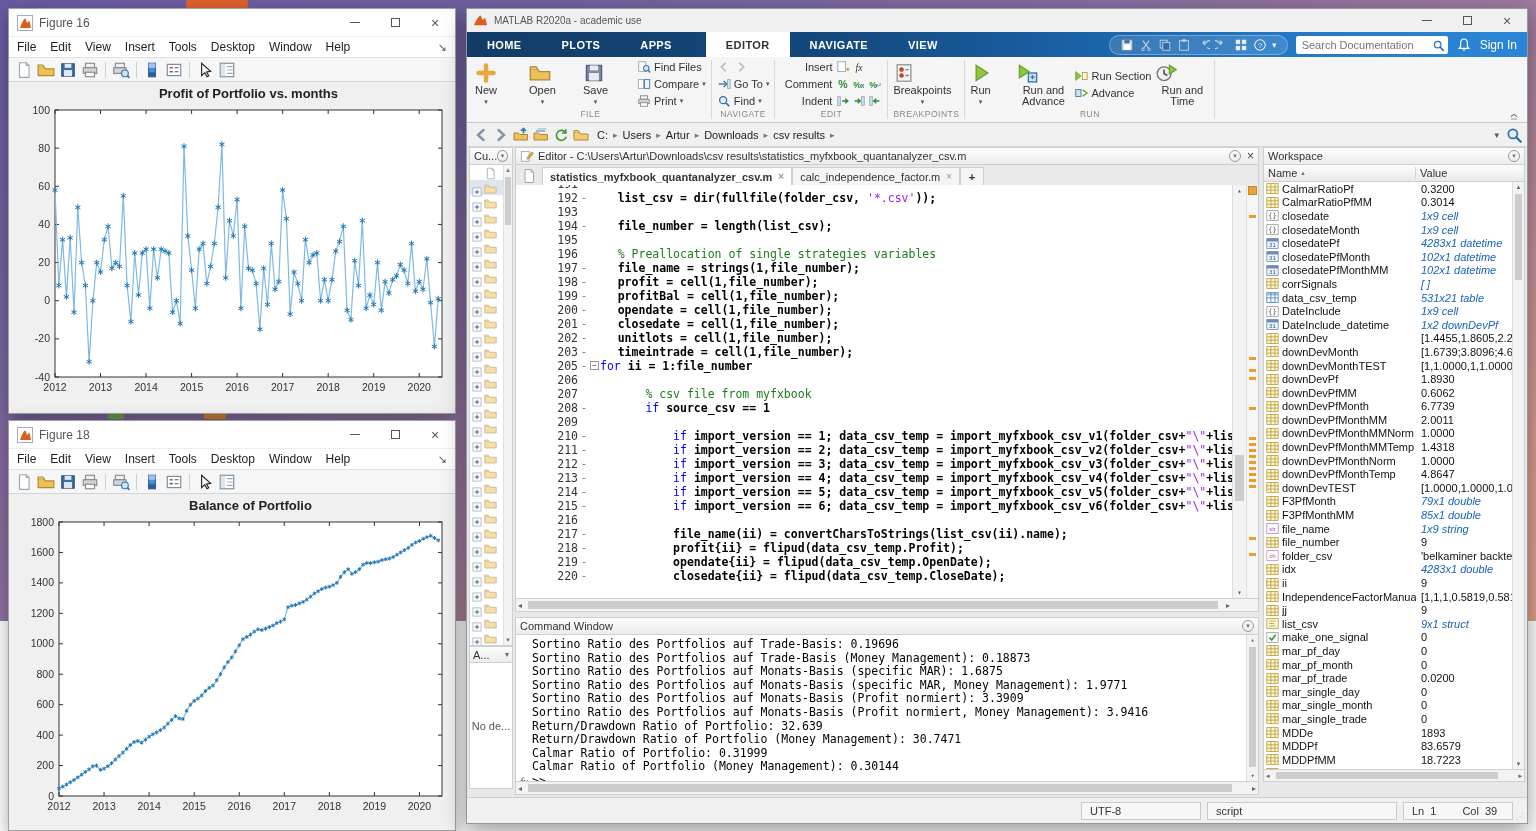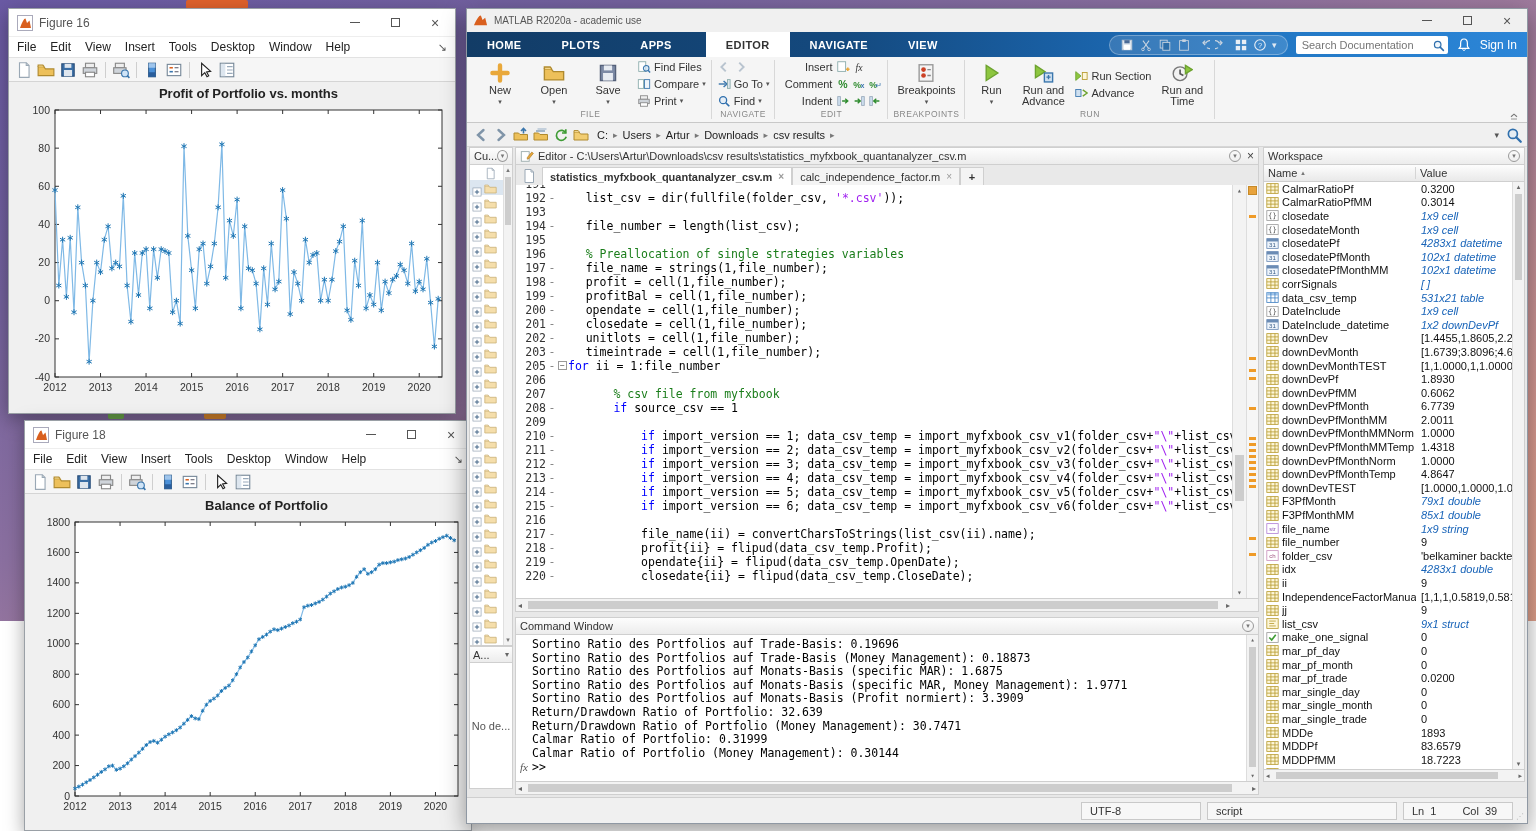--- a/index.html
+++ b/index.html
@@ -42,21 +42,21 @@
   .searchbox input { border:none; outline:none; flex:1; font-size:11px; color:#333; width:100px; font-family:"Liberation Sans",sans-serif; }
   .searchbox .qicn { width:13px; height:13px; }
   .bellwrap { align-self:center; width:16px; height:16px; margin:0 8px; }
   .signin { align-self:center; color:#fff; font-size:12px; margin-right:10px; }
 
   .ribbon { height:66px; background:#f5f5f5; border-bottom:1px solid #c8c8c8; display:flex; align-items:stretch; padding-left:4px; position:relative; }
   .rgroup { display:flex; flex-direction:column; padding:2px 4px 0 4px; }
   .rbody { flex:1; display:flex; align-items:center; gap:4px; }
   .rlabel { height:13px; text-align:center; font-size:8.5px; color:#888; letter-spacing:.5px; }
   .rsep { width:1px; background:#d8d8d8; margin:3px 1px; }
-  .bigbtn { display:flex; flex-direction:column; align-items:center; justify-content:center; width:50px; }
+  .bigbtn { display:flex; flex-direction:column; align-items:flex-start; justify-content:center; width:50px; }
   .bigbtn .bicon { width:22px; height:22px; }
   .bigbtn .blabel { font-size:11px; color:#333; text-align:center; line-height:11px; margin-top:1px; }
   .bigbtn .caret { display:block; font-size:7px; color:#555; }
   .smallcol { display:flex; flex-direction:column; justify-content:center; gap:2px; }
   .smallbtn { display:flex; align-items:center; font-size:11px; color:#333; gap:3px; height:15px; }
   .smallbtn .sicon { width:14px; height:14px; }
   .smallbtn .caret { font-size:7px; color:#555; }
   .editrow { display:flex; align-items:center; gap:2px; height:15px; }
   .editrow .elab { width:52px; text-align:right; font-size:11px; color:#333; margin-right:2px; }
   .editrow .sicon { width:14px; height:14px; }
@@ -93,26 +93,26 @@
   .ed-hdr { display:flex; align-items:center; }
   .ed-hdr .ticn { width:14px; height:14px; margin-right:4px; }
   .ed-tabs { height:20px; background:#e9e9e9; border-left:1px solid #cfcfcf; border-right:1px solid #cfcfcf; display:flex; align-items:flex-end; padding-left:2px; }
   .ed-doc-btn { width:18px; height:16px; margin:0 4px 1px 2px; }
   .etab { display:flex; align-items:center; gap:6px; font-size:11px; color:#333; background:#f4f4f4; border:1px solid #cfcfcf; border-bottom:none; padding:2px 7px; height:18px;margin-top:44px; }
   .etab.active { background:#fff; font-weight:bold; }
   .etab .etab-close { color:#999; font-size:10px; }
   .etab.plus { width:24px; justify-content:center; font-weight:bold; color:#333; }
   .ed-code { position:relative; height:414px; background:#fff; border:1px solid #cfcfcf; border-top:none; overflow:hidden; font-family:"DejaVu Sans Mono","Liberation Mono",monospace; font-size:11.5px; }
   .codelines { position:absolute; left:0; top:-8px; right:26px; }
-  .cl { height:14px; line-height:14px; white-space:pre; display:flex; }
+  .cl { height:14px; line-height:14px; white-space:pre; display:flex;padding-left:32px; }
   .cl .num { width:30px; text-align:right; color:#333; flex:none; }
   .cl .dash { width:12px; text-align:center; color:#888; flex:none; }
   .cl .fold { flex:none; width:9px; height:9px; border:1px solid #999; color:#555; font-size:8px; line-height:7px; text-align:center; margin:2px 1px 0 0; }
   .cl .ct { flex:1; overflow:hidden; }
-  .c-kw { color:#0000ff; } .c-str { color:#a020f0; } .c-cmt { color:#1a7d1a; } .c-pln { color:#000; }
+  .c-kw { color:#0000ff; } .c-str { color:#a020f0; } .c-cmt { color:#1a7d1a; } .c-pln { color:#000;font-weight:bold; }
   .ed-vscroll { position:absolute; right:12px; top:0; bottom:0; width:14px; background:#f3f3f3; border-left:1px solid #ddd; }
   .ed-vscroll .arr { position:absolute; left:0; right:0; text-align:center; font-size:8px; color:#666; }
   .ed-vscroll .thumb { position:absolute; left:2px; right:2px; background:#cdcdcd; }
   .annot { position:absolute; right:0; top:0; bottom:0; width:12px; background:#f6f6f6; border-left:1px solid #ddd; }
   .annot .sq { position:absolute; left:1px; right:1px; height:9px; background:#e8a33d; border:1px solid #c78a28; }
   .annot .mk { position:absolute; left:2px; right:2px; height:3px; background:#ef9b28; }
   .ed-hscroll { height:13px; background:#f3f3f3; border:1px solid #cfcfcf; border-top:none; position:relative; font-size:8px; color:#666; }
   .hthumb { position:absolute; top:2px; bottom:2px; background:#cdcdcd; }
   .hs-arr { position:absolute; top:0; bottom:0; display:flex; align-items:center; }
 
@@ -262,21 +262,21 @@
           <path d="M364.70588235294116 295 v-4 M364.70588235294116 28 v4" stroke="#333" stroke-width="1"></path>
           <text x="364.70588235294116" y="309" text-anchor="middle" font-size="10.5" fill="#333" font-family="Liberation Sans,sans-serif">2019</text>
           <path d="M410.2352941176471 295 v-4 M410.2352941176471 28 v4" stroke="#333" stroke-width="1"></path>
           <text x="410.2352941176471" y="309" text-anchor="middle" font-size="10.5" fill="#333" font-family="Liberation Sans,sans-serif">2020</text>
           <polyline points="46.0,108.1 49.8,203.5 53.6,157.7 57.4,214.9 61.2,155.8 65.0,230.2 68.8,125.3 72.6,180.6 76.4,203.5 80.1,279.7 83.9,218.7 87.7,180.6 91.5,190.1 95.3,157.7 99.1,144.3 102.9,186.3 106.7,180.6 110.5,184.4 114.3,113.8 118.1,203.5 121.9,239.7 125.7,171.0 129.5,213.0 133.3,171.0 137.1,167.2 140.8,226.3 144.6,167.2 148.4,195.8 152.2,167.2 156.0,169.1 159.8,171.0 163.6,230.2 167.4,218.7 171.2,241.6 175.0,64.2 178.8,153.9 182.6,188.2 186.4,226.3 190.2,167.2 194.0,161.5 197.8,201.6 201.6,184.4 205.3,161.5 209.1,125.3 212.9,62.3 216.7,195.8 220.5,138.6 224.3,153.9 228.1,117.6 231.9,226.3 235.7,144.3 239.5,186.3 243.3,188.2 247.1,201.6 250.9,247.3 254.7,186.3 258.5,222.5 262.3,161.5 266.1,207.3 269.8,199.6 273.6,108.1 277.4,136.7 281.2,232.1 285.0,190.1 288.8,201.6 292.6,218.7 296.4,157.7 300.2,180.6 304.0,172.9 307.8,171.0 311.6,218.7 315.4,197.7 319.2,218.7 323.0,197.7 326.8,169.1 330.5,159.6 334.3,144.3 338.1,228.3 341.9,237.8 345.7,178.7 349.5,203.5 353.3,138.6 357.1,226.3 360.9,213.0 364.7,222.5 368.5,180.6 372.3,228.3 376.1,199.6 379.9,211.1 383.7,197.7 387.5,193.9 391.3,182.5 395.0,188.2 398.8,201.6 402.6,161.5 406.4,209.2 410.2,199.6 414.0,207.3 417.8,176.8 421.6,220.6 425.4,264.5 429.2,216.8" fill="none" stroke="#7fb9e6" stroke-width="1.2"></polyline>
           <path d="M46.0 105.1L46.0 111.1M43.4 106.6L48.6 109.6M43.4 109.6L48.6 106.6M49.8 200.5L49.8 206.5M47.2 202.0L52.4 205.0M47.2 205.0L52.4 202.0M53.6 154.7L53.6 160.7M51.0 156.2L56.2 159.2M51.0 159.2L56.2 156.2M57.4 211.9L57.4 217.9M54.8 213.4L60.0 216.4M54.8 216.4L60.0 213.4M61.2 152.8L61.2 158.8M58.6 154.3L63.8 157.3M58.6 157.3L63.8 154.3M65.0 227.2L65.0 233.2M62.4 228.7L67.6 231.7M62.4 231.7L67.6 228.7M68.8 122.3L68.8 128.3M66.2 123.8L71.4 126.8M66.2 126.8L71.4 123.8M72.6 177.6L72.6 183.6M69.9 179.1L75.2 182.1M69.9 182.1L75.2 179.1M76.4 200.5L76.4 206.5M73.7 202.0L79.0 205.0M73.7 205.0L79.0 202.0M80.1 276.7L80.1 282.7M77.5 278.2L82.8 281.2M77.5 281.2L82.8 278.2M83.9 215.7L83.9 221.7M81.3 217.2L86.5 220.2M81.3 220.2L86.5 217.2M87.7 177.6L87.7 183.6M85.1 179.1L90.3 182.1M85.1 182.1L90.3 179.1M91.5 187.1L91.5 193.1M88.9 188.6L94.1 191.6M88.9 191.6L94.1 188.6M95.3 154.7L95.3 160.7M92.7 156.2L97.9 159.2M92.7 159.2L97.9 156.2M99.1 141.3L99.1 147.3M96.5 142.8L101.7 145.8M96.5 145.8L101.7 142.8M102.9 183.3L102.9 189.3M100.3 184.8L105.5 187.8M100.3 187.8L105.5 184.8M106.7 177.6L106.7 183.6M104.1 179.1L109.3 182.1M104.1 182.1L109.3 179.1M110.5 181.4L110.5 187.4M107.9 182.9L113.1 185.9M107.9 185.9L113.1 182.9M114.3 110.8L114.3 116.8M111.7 112.3L116.9 115.3M111.7 115.3L116.9 112.3M118.1 200.5L118.1 206.5M115.5 202.0L120.7 205.0M115.5 205.0L120.7 202.0M121.9 236.7L121.9 242.7M119.3 238.2L124.5 241.2M119.3 241.2L124.5 238.2M125.7 168.0L125.7 174.0M123.1 169.5L128.3 172.5M123.1 172.5L128.3 169.5M129.5 210.0L129.5 216.0M126.9 211.5L132.1 214.5M126.9 214.5L132.1 211.5M133.3 168.0L133.3 174.0M130.7 169.5L135.9 172.5M130.7 172.5L135.9 169.5M137.1 164.2L137.1 170.2M134.4 165.7L139.7 168.7M134.4 168.7L139.7 165.7M140.8 223.3L140.8 229.3M138.2 224.8L143.5 227.8M138.2 227.8L143.5 224.8M144.6 164.2L144.6 170.2M142.0 165.7L147.3 168.7M142.0 168.7L147.3 165.7M148.4 192.8L148.4 198.8M145.8 194.3L151.0 197.3M145.8 197.3L151.0 194.3M152.2 164.2L152.2 170.2M149.6 165.7L154.8 168.7M149.6 168.7L154.8 165.7M156.0 166.1L156.0 172.1M153.4 167.6L158.6 170.6M153.4 170.6L158.6 167.6M159.8 168.0L159.8 174.0M157.2 169.5L162.4 172.5M157.2 172.5L162.4 169.5M163.6 227.2L163.6 233.2M161.0 228.7L166.2 231.7M161.0 231.7L166.2 228.7M167.4 215.7L167.4 221.7M164.8 217.2L170.0 220.2M164.8 220.2L170.0 217.2M171.2 238.6L171.2 244.6M168.6 240.1L173.8 243.1M168.6 243.1L173.8 240.1M175.0 61.2L175.0 67.2M172.4 62.7L177.6 65.7M172.4 65.7L177.6 62.7M178.8 150.9L178.8 156.9M176.2 152.4L181.4 155.4M176.2 155.4L181.4 152.4M182.6 185.2L182.6 191.2M180.0 186.7L185.2 189.7M180.0 189.7L185.2 186.7M186.4 223.3L186.4 229.3M183.8 224.8L189.0 227.8M183.8 227.8L189.0 224.8M190.2 164.2L190.2 170.2M187.6 165.7L192.8 168.7M187.6 168.7L192.8 165.7M194.0 158.5L194.0 164.5M191.4 160.0L196.6 163.0M191.4 163.0L196.6 160.0M197.8 198.6L197.8 204.6M195.1 200.1L200.4 203.1M195.1 203.1L200.4 200.1M201.6 181.4L201.6 187.4M198.9 182.9L204.2 185.9M198.9 185.9L204.2 182.9M205.3 158.5L205.3 164.5M202.7 160.0L208.0 163.0M202.7 163.0L208.0 160.0M209.1 122.3L209.1 128.3M206.5 123.8L211.8 126.8M206.5 126.8L211.8 123.8M212.9 59.3L212.9 65.3M210.3 60.8L215.5 63.8M210.3 63.8L215.5 60.8M216.7 192.8L216.7 198.8M214.1 194.3L219.3 197.3M214.1 197.3L219.3 194.3M220.5 135.6L220.5 141.6M217.9 137.1L223.1 140.1M217.9 140.1L223.1 137.1M224.3 150.9L224.3 156.9M221.7 152.4L226.9 155.4M221.7 155.4L226.9 152.4M228.1 114.6L228.1 120.6M225.5 116.1L230.7 119.1M225.5 119.1L230.7 116.1M231.9 223.3L231.9 229.3M229.3 224.8L234.5 227.8M229.3 227.8L234.5 224.8M235.7 141.3L235.7 147.3M233.1 142.8L238.3 145.8M233.1 145.8L238.3 142.8M239.5 183.3L239.5 189.3M236.9 184.8L242.1 187.8M236.9 187.8L242.1 184.8M243.3 185.2L243.3 191.2M240.7 186.7L245.9 189.7M240.7 189.7L245.9 186.7M247.1 198.6L247.1 204.6M244.5 200.1L249.7 203.1M244.5 203.1L249.7 200.1M250.9 244.3L250.9 250.3M248.3 245.8L253.5 248.8M248.3 248.8L253.5 245.8M254.7 183.3L254.7 189.3M252.1 184.8L257.3 187.8M252.1 187.8L257.3 184.8M258.5 219.5L258.5 225.5M255.9 221.0L261.1 224.0M255.9 224.0L261.1 221.0M262.3 158.5L262.3 164.5M259.6 160.0L264.9 163.0M259.6 163.0L264.9 160.0M266.1 204.3L266.1 210.3M263.4 205.8L268.7 208.8M263.4 208.8L268.7 205.8M269.8 196.6L269.8 202.6M267.2 198.1L272.5 201.1M267.2 201.1L272.5 198.1M273.6 105.1L273.6 111.1M271.0 106.6L276.2 109.6M271.0 109.6L276.2 106.6M277.4 133.7L277.4 139.7M274.8 135.2L280.0 138.2M274.8 138.2L280.0 135.2M281.2 229.1L281.2 235.1M278.6 230.6L283.8 233.6M278.6 233.6L283.8 230.6M285.0 187.1L285.0 193.1M282.4 188.6L287.6 191.6M282.4 191.6L287.6 188.6M288.8 198.6L288.8 204.6M286.2 200.1L291.4 203.1M286.2 203.1L291.4 200.1M292.6 215.7L292.6 221.7M290.0 217.2L295.2 220.2M290.0 220.2L295.2 217.2M296.4 154.7L296.4 160.7M293.8 156.2L299.0 159.2M293.8 159.2L299.0 156.2M300.2 177.6L300.2 183.6M297.6 179.1L302.8 182.1M297.6 182.1L302.8 179.1M304.0 169.9L304.0 175.9M301.4 171.4L306.6 174.4M301.4 174.4L306.6 171.4M307.8 168.0L307.8 174.0M305.2 169.5L310.4 172.5M305.2 172.5L310.4 169.5M311.6 215.7L311.6 221.7M309.0 217.2L314.2 220.2M309.0 220.2L314.2 217.2M315.4 194.7L315.4 200.7M312.8 196.2L318.0 199.2M312.8 199.2L318.0 196.2M319.2 215.7L319.2 221.7M316.6 217.2L321.8 220.2M316.6 220.2L321.8 217.2M323.0 194.7L323.0 200.7M320.3 196.2L325.6 199.2M320.3 199.2L325.6 196.2M326.8 166.1L326.8 172.1M324.1 167.6L329.4 170.6M324.1 170.6L329.4 167.6M330.5 156.6L330.5 162.6M327.9 158.1L333.2 161.1M327.9 161.1L333.2 158.1M334.3 141.3L334.3 147.3M331.7 142.8L337.0 145.8M331.7 145.8L337.0 142.8M338.1 225.3L338.1 231.3M335.5 226.8L340.7 229.8M335.5 229.8L340.7 226.8M341.9 234.8L341.9 240.8M339.3 236.3L344.5 239.3M339.3 239.3L344.5 236.3M345.7 175.7L345.7 181.7M343.1 177.2L348.3 180.2M343.1 180.2L348.3 177.2M349.5 200.5L349.5 206.5M346.9 202.0L352.1 205.0M346.9 205.0L352.1 202.0M353.3 135.6L353.3 141.6M350.7 137.1L355.9 140.1M350.7 140.1L355.9 137.1M357.1 223.3L357.1 229.3M354.5 224.8L359.7 227.8M354.5 227.8L359.7 224.8M360.9 210.0L360.9 216.0M358.3 211.5L363.5 214.5M358.3 214.5L363.5 211.5M364.7 219.5L364.7 225.5M362.1 221.0L367.3 224.0M362.1 224.0L367.3 221.0M368.5 177.6L368.5 183.6M365.9 179.1L371.1 182.1M365.9 182.1L371.1 179.1M372.3 225.3L372.3 231.3M369.7 226.8L374.9 229.8M369.7 229.8L374.9 226.8M376.1 196.6L376.1 202.6M373.5 198.1L378.7 201.1M373.5 201.1L378.7 198.1M379.9 208.1L379.9 214.1M377.3 209.6L382.5 212.6M377.3 212.6L382.5 209.6M383.7 194.7L383.7 200.7M381.1 196.2L386.3 199.2M381.1 199.2L386.3 196.2M387.5 190.9L387.5 196.9M384.8 192.4L390.1 195.4M384.8 195.4L390.1 192.4M391.3 179.5L391.3 185.5M388.6 181.0L393.9 184.0M388.6 184.0L393.9 181.0M395.0 185.2L395.0 191.2M392.4 186.7L397.7 189.7M392.4 189.7L397.7 186.7M398.8 198.6L398.8 204.6M396.2 200.1L401.4 203.1M396.2 203.1L401.4 200.1M402.6 158.5L402.6 164.5M400.0 160.0L405.2 163.0M400.0 163.0L405.2 160.0M406.4 206.2L406.4 212.2M403.8 207.7L409.0 210.7M403.8 210.7L409.0 207.7M410.2 196.6L410.2 202.6M407.6 198.1L412.8 201.1M407.6 201.1L412.8 198.1M414.0 204.3L414.0 210.3M411.4 205.8L416.6 208.8M411.4 208.8L416.6 205.8M417.8 173.8L417.8 179.8M415.2 175.3L420.4 178.3M415.2 178.3L420.4 175.3M421.6 217.6L421.6 223.6M419.0 219.1L424.2 222.1M419.0 222.1L424.2 219.1M425.4 261.5L425.4 267.5M422.8 263.0L428.0 266.0M422.8 266.0L428.0 263.0M429.2 213.8L429.2 219.8M426.6 215.3L431.8 218.3M426.6 218.3L431.8 215.3" stroke="#2077b4" stroke-width="1" fill="none"></path>
         </svg>
     </div>
   </div>
 
-  <div class="fig-win" style="left:24px;top:420px;width:448px;height:411px;">
+  <div class="fig-win" style="left:8px;top:420px;width:448px;height:411px;">
     <div class="fig-titlebar">
       <span class="ticon"><svg viewBox="0 0 16 16" width="100%" height="100%" preserveAspectRatio="xMidYMid meet">
             <rect x="0.5" y="0.5" width="15" height="15" fill="#fff" stroke="#aab"></rect>
             <path d="M3 13 Q6.5 3 8.5 3.5 L10 8 L12.5 5.5 L14 13 Z" fill="#d95f1e"></path>
           </svg></span>
       <span class="fig-title">Figure 18</span>
       <span class="winctl">
         <span class="wmin">
             <i></i>
           </span>
@@ -1143,20 +1143,21 @@
           <span>Command Window</span>
           <span class="circ">▾</span>
         </div>
         <div class="cmd-body">
           <div class="cmd-lines" id="cmd-lines">
               <div>Sortino Ratio des Portfolios auf Trade-Basis: 0.19696</div>
               <div>Sortino Ratio des Portfolios auf Trade-Basis (Money Management): 0.18873</div>
               <div>Sortino Ratio des Portfolios auf Monats-Basis (specific MAR): 1.6875</div>
               <div>Sortino Ratio des Portfolios auf Monats-Basis (specific MAR, Money Management): 1.9771</div>
               <div>Sortino Ratio des Portfolios auf Monats-Basis (Profit normiert): 3.3909</div>
+              <div>Sortino Ratio des Portfolios auf Monats-Basis (Profit normiert, Money Management): 3.9416</div>
               <div>Return/Drawdown Ratio of Portfolio: 32.639</div>
               <div>Return/Drawdown Ratio of Portfolio (Money Management): 30.7471</div>
               <div>Calmar Ratio of Portfolio: 0.31999</div>
               <div>Calmar Ratio of Portfolio (Money Management): 0.30144</div>
             </div>
           <div class="cmd-prompt">
             <span class="cmd-fx">fx</span>
             <span class="cmd-gg">&gt;&gt;</span>
           </div>
           <div class="cmd-vscroll">

